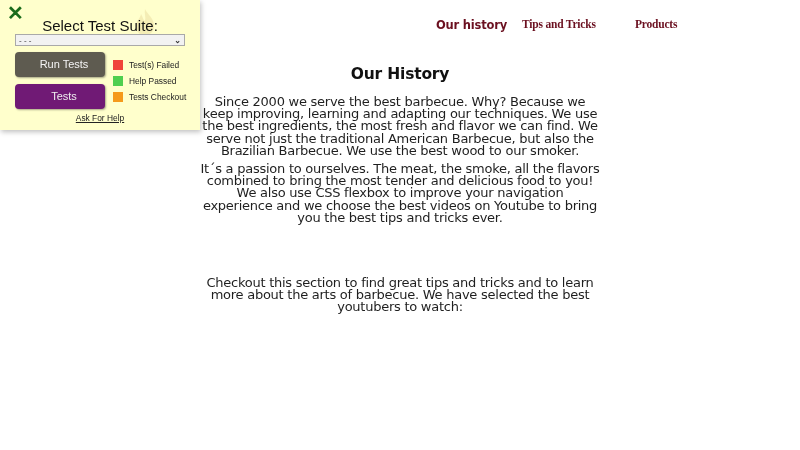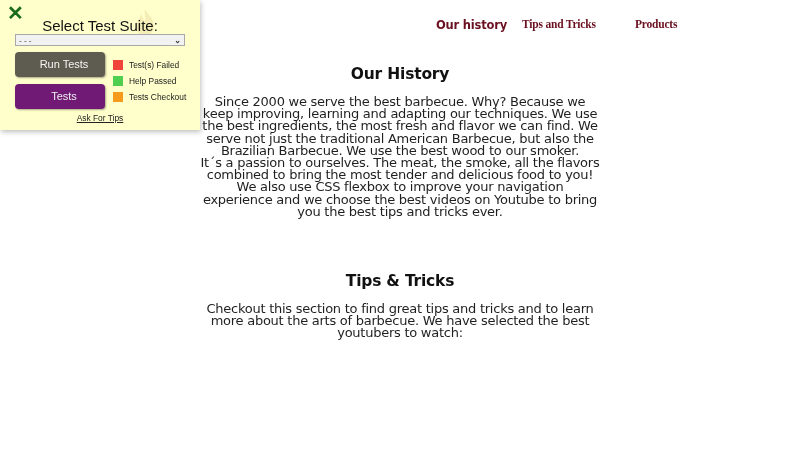--- a/index.html
+++ b/index.html
@@ -52,21 +52,21 @@
     }
     .main p {
       margin: 0;
       font-size: 13px;
       line-height: 12.2px;
       color: #1f1f1f;
       letter-spacing: -0.25px;
     }
     .sec-history h2 { height: 26px; line-height: 24px; }
     .sec-history p.p1 { margin-top: 8px; }
-    .sec-history p.p2 { margin-top: 0; }
+    .sec-history p.p2 { margin-top: 6px; }
     .sec-tips { position: absolute; top: 207px; left: 0; width: 400px; }
     .sec-tips h2 { height: 26px; line-height: 24px; }
     .sec-tips p { margin-top: 8px; }
 
     
     .test-panel {
       position: absolute;
       top: 0;
       left: 0;
       width: 200px;
@@ -181,21 +181,20 @@
     <a class="n3" href="#">Products</a>
   </nav>
 
   <main class="main">
     <section class="sec-history">
       <h2>Our History</h2>
       <p class="p1">Since 2000 we serve the best barbecue. Why? Because we keep improving, learning and adapting our techniques. We use the best ingredients, the most fresh and flavor we can find. We serve not just the traditional American Barbecue, but also the Brazilian Barbecue. We use the best wood to our smoker.</p>
       <p class="p2">It´s a passion to ourselves. The meat, the smoke, all the flavors combined to bring the most tender and delicious food to you! We also use CSS flexbox to improve your navigation experience and we choose the best videos on Youtube to bring you the best tips and tricks ever.</p>
     </section>
     <section class="sec-tips">
-      <h2>Tips &amp; Tricks</h2>
       <p>Checkout this section to find great tips and tricks and to learn more about the arts of barbecue. We have selected the best youtubers to watch:</p>
     </section>
   </main>
 
   <div class="test-panel">
     <div class="close-x">✕</div>
 
     <svg class="flame" viewBox="0 0 22 28">
       <path d="M11 1 C14 7 20 10 20 18 C20 24 16 27 11 27 C6 27 2 24 2 18 C2 13 6 11 7 6 C9 9 9 12 11 13 C12 9 10 5 11 1 Z" fill="#c8a050"></path>
     </svg>
@@ -218,16 +217,16 @@
       <div class="legend-row">
         <span class="swatch" style="background:#4fcf4f"></span>
         <span>Help Passed</span>
       </div>
       <div class="legend-row">
         <span class="swatch" style="background:#f59a1b"></span>
         <span>Tests Checkout</span>
       </div>
     </div>
 
-    <div class="help-link">Ask For Tips</div>
+    <div class="help-link">Ask For Help</div>
   </div>
 
 </div>
 
 </body></html>

